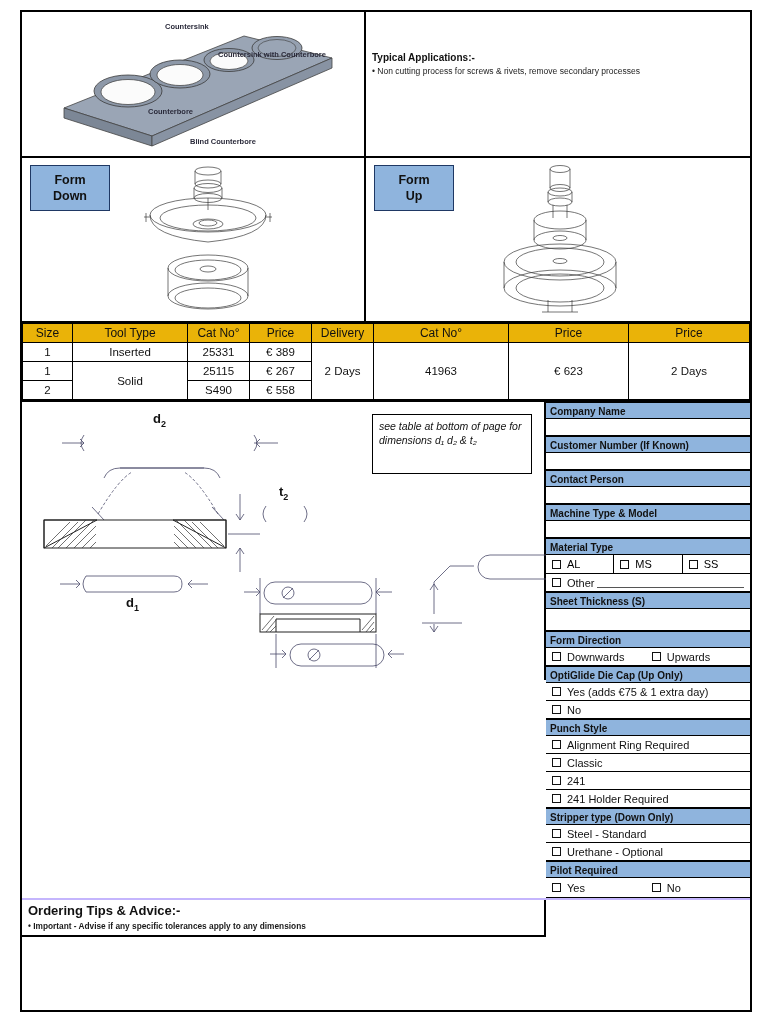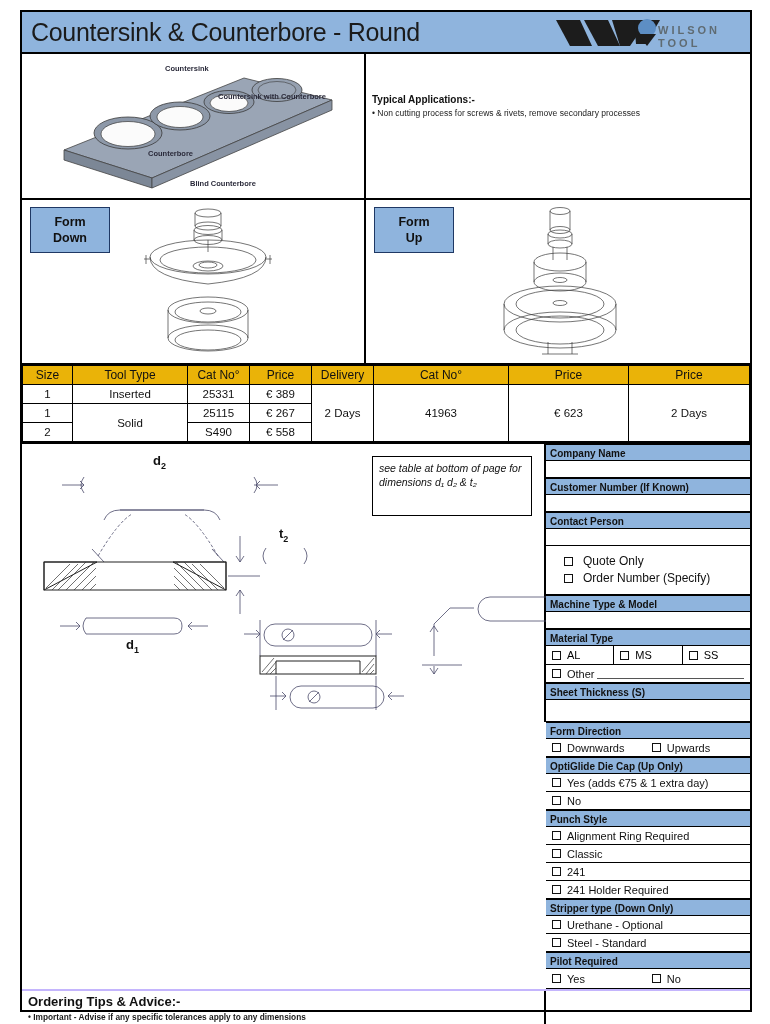--- a/index.html
+++ b/index.html
@@ -217,35 +217,20 @@
   }
   .tips-title { font-size: 13px; font-weight: bold; color: #111; }
   .tip { font-size: 8.3px; color: #1a1a1a; margin-top: 2.6px; }
   .tip.bold { font-weight: bold; }
 </style>
 </head>
 <body>
 
 <div class="page">
 
-  <div class="header">
-    <div class="header-title">Countersink &amp; Counterbore - Round</div>
-    <div class="logo">
-      <svg width="196" height="38" viewBox="0 0 196 38">
-        <polygon points="8,6 32,6 44,32 22,32" fill="#1c1c1c"></polygon>
-        <polygon points="36,6 60,6 72,32 50,32" fill="#1c1c1c"></polygon>
-        <polygon points="64,6 100,6 82,32 72,32" fill="#1c1c1c"></polygon>
-        <polygon points="86,6 112,6 98,30 88,30" fill="#1c1c1c"></polygon>
-        <circle cx="99" cy="14" r="9" fill="#5d8ec4"></circle>
-        <polygon points="90,20 108,20 99,32" fill="#1c1c1c"></polygon>
-      </svg>
-      <div class="logo-word">WILSON</div>
-      <div class="logo-word2">TOOL</div>
-    </div>
-  </div>
 
   <div class="row-illus">
     <div class="cell-illus">
       <svg width="344" height="144" viewBox="0 0 344 144">
 
         <polygon points="42,96 222,24 310,46 130,124" fill="#9aa5b5" stroke="#444" stroke-width="0.8"></polygon>
         <polygon points="42,96 130,124 130,134 42,106" fill="#7c8796" stroke="#444" stroke-width="0.8"></polygon>
         <polygon points="130,124 310,46 310,56 130,134" fill="#8893a3" stroke="#444" stroke-width="0.8"></polygon>
 
         <ellipse cx="106" cy="79" rx="34" ry="16" fill="#8d98a8" stroke="#3a3a3a" stroke-width="0.8"></ellipse>
@@ -456,30 +441,20 @@
     <div class="mid-right">
       <div class="sb-head">Company Name</div>
       <div class="sb-blank"></div>
 
       <div class="sb-head">Customer Number (If Known)</div>
       <div class="sb-blank"></div>
 
       <div class="sb-head">Contact Person</div>
       <div class="sb-blank"></div>
 
-      <div class="sb-check-block">
-        <div class="sb-check-line">
-          <span class="cb"></span>
-          <span>Quote Only</span>
-        </div>
-        <div class="sb-check-line">
-          <span class="cb"></span>
-          <span>Order Number (Specify)</span>
-        </div>
-      </div>
 
       <div class="sb-head">Machine Type &amp; Model</div>
       <div class="sb-blank"></div>
 
       <div class="sb-head">Material Type</div>
       <div class="mat-row">
         <div class="mat-cell">
           <span class="cb"></span>
           <span>AL</span>
         </div>
@@ -537,25 +512,25 @@
         <span>241</span>
       </div>
       <div class="sb-row">
         <span class="cb"></span>
         <span>241 Holder Required</span>
       </div>
 
       <div class="sb-head">Stripper type (Down Only)</div>
       <div class="sb-row">
         <span class="cb"></span>
+        <span>Steel - Standard</span>
+      </div>
+      <div class="sb-row">
+        <span class="cb"></span>
         <span>Urethane - Optional</span>
-      </div>
-      <div class="sb-row">
-        <span class="cb"></span>
-        <span>Steel - Standard</span>
       </div>
 
       <div class="sb-head">Pilot Required</div>
       <div class="sb-row two-col" style="min-height:20px">
         <div>
           <span class="cb"></span>
           <span>Yes</span>
         </div>
         <div>
           <span class="cb"></span>

